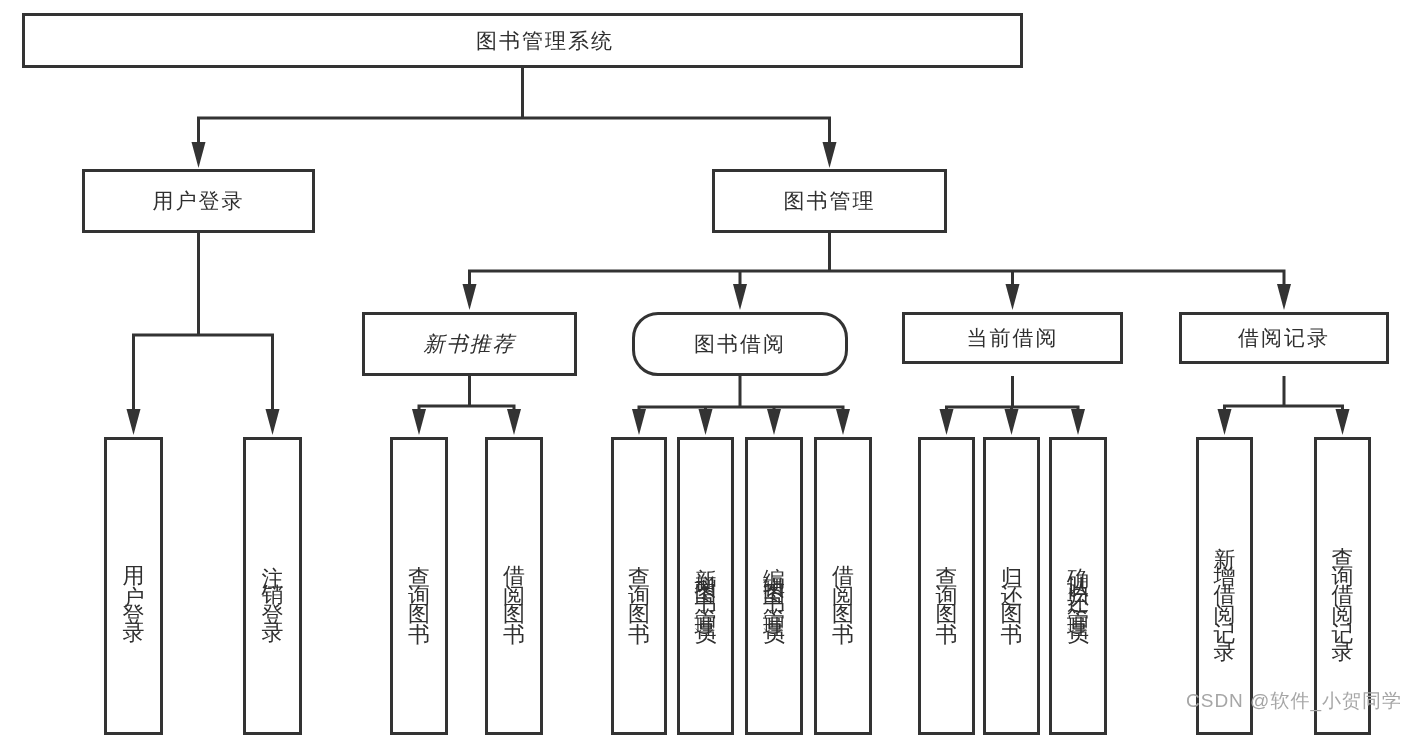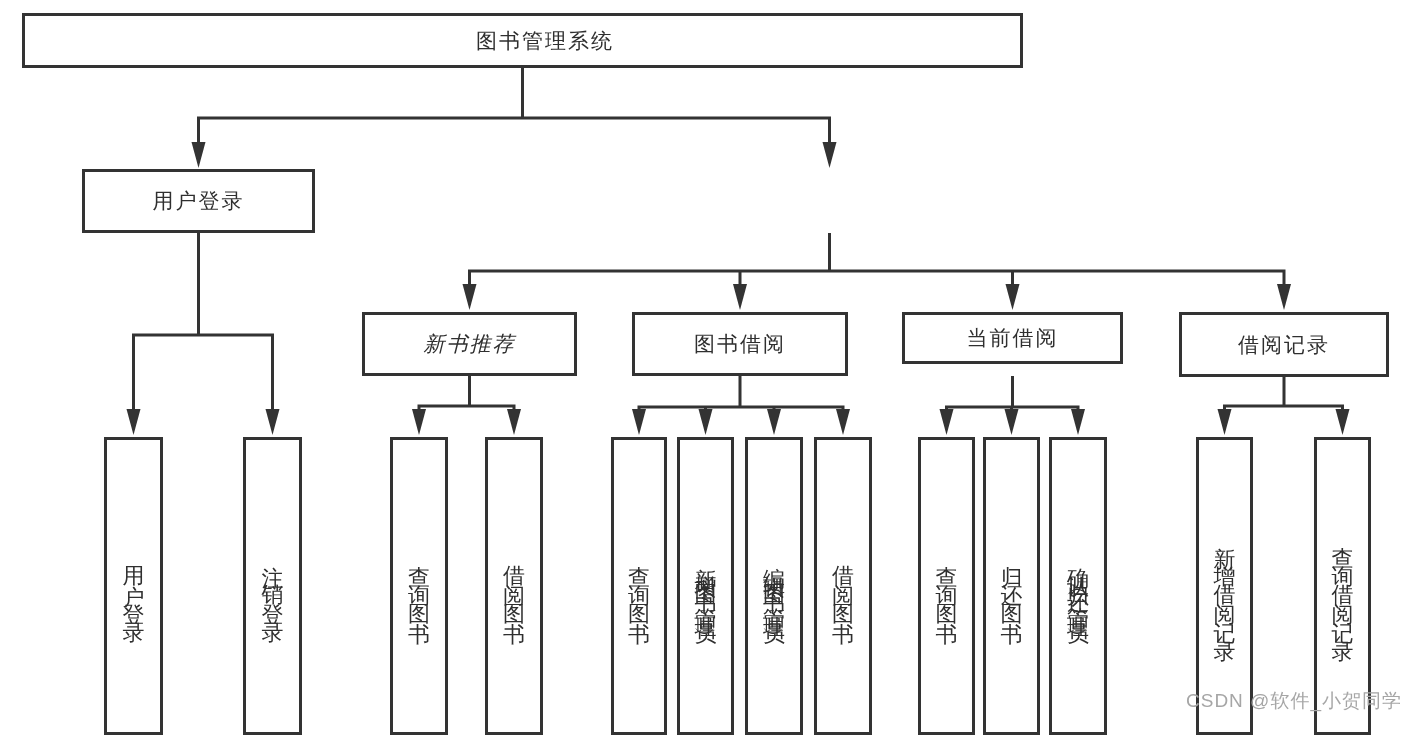--- a/index.html
+++ b/index.html
@@ -99,31 +99,34 @@
     <polygon points="1335.5,409 1349.5,409 1342.5,435"></polygon>
   </svg>
 
   <div class="box" style="left:22px; top:13px; width:1001px; height:55px;padding-left:45px;">
     <span class="hlabel">图书管理系统</span>
   </div>
 
   <div class="box" style="left:82px; top:169px; width:233px; height:64px;">
     <span class="hlabel">用户登录</span>
   </div>
+  <div class="box" style="left:712px; top:169px; width:235px; height:64px;">
+    <span class="hlabel">图书管理</span>
+  </div>
 
   <div class="box" style="left:362px; top:312px; width:215px; height:64px;font-style:italic;">
     <span class="hlabel">新书推荐</span>
   </div>
-  <div class="box" style="left:632px; top:312px; width:216px; height:64px;">
+  <div class="box" style="left:632px; top:312px; width:216px; height:64px;border-radius:26px;">
     <span class="hlabel">图书借阅</span>
   </div>
   <div class="box" style="left:902px; top:312px; width:221px; height:52px;">
     <span class="hlabel">当前借阅</span>
   </div>
-  <div class="box" style="left:1179px; top:312px; width:210px; height:65px;">
+  <div class="box" style="left:1179px; top:312px; width:210px; height:52px;">
     <span class="hlabel">借阅记录</span>
   </div>
 
   <div class="box" style="left:104px; top:437px; width:59px; height:298px;">
     <span class="leaf-text">用户登录</span>
   </div>
   <div class="box" style="left:243px; top:437px; width:59px; height:298px;">
     <span class="leaf-text">注销登录</span>
   </div>
 

